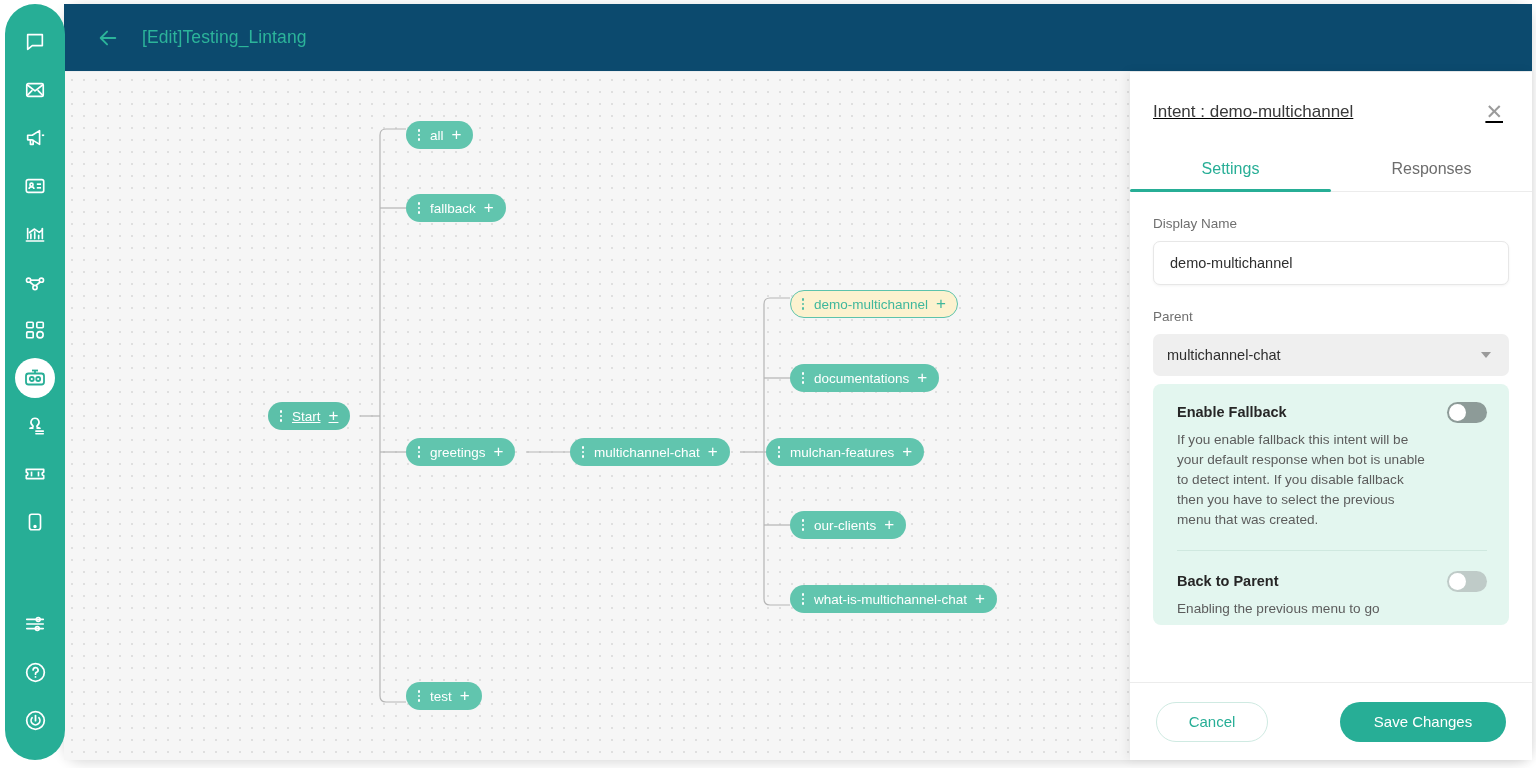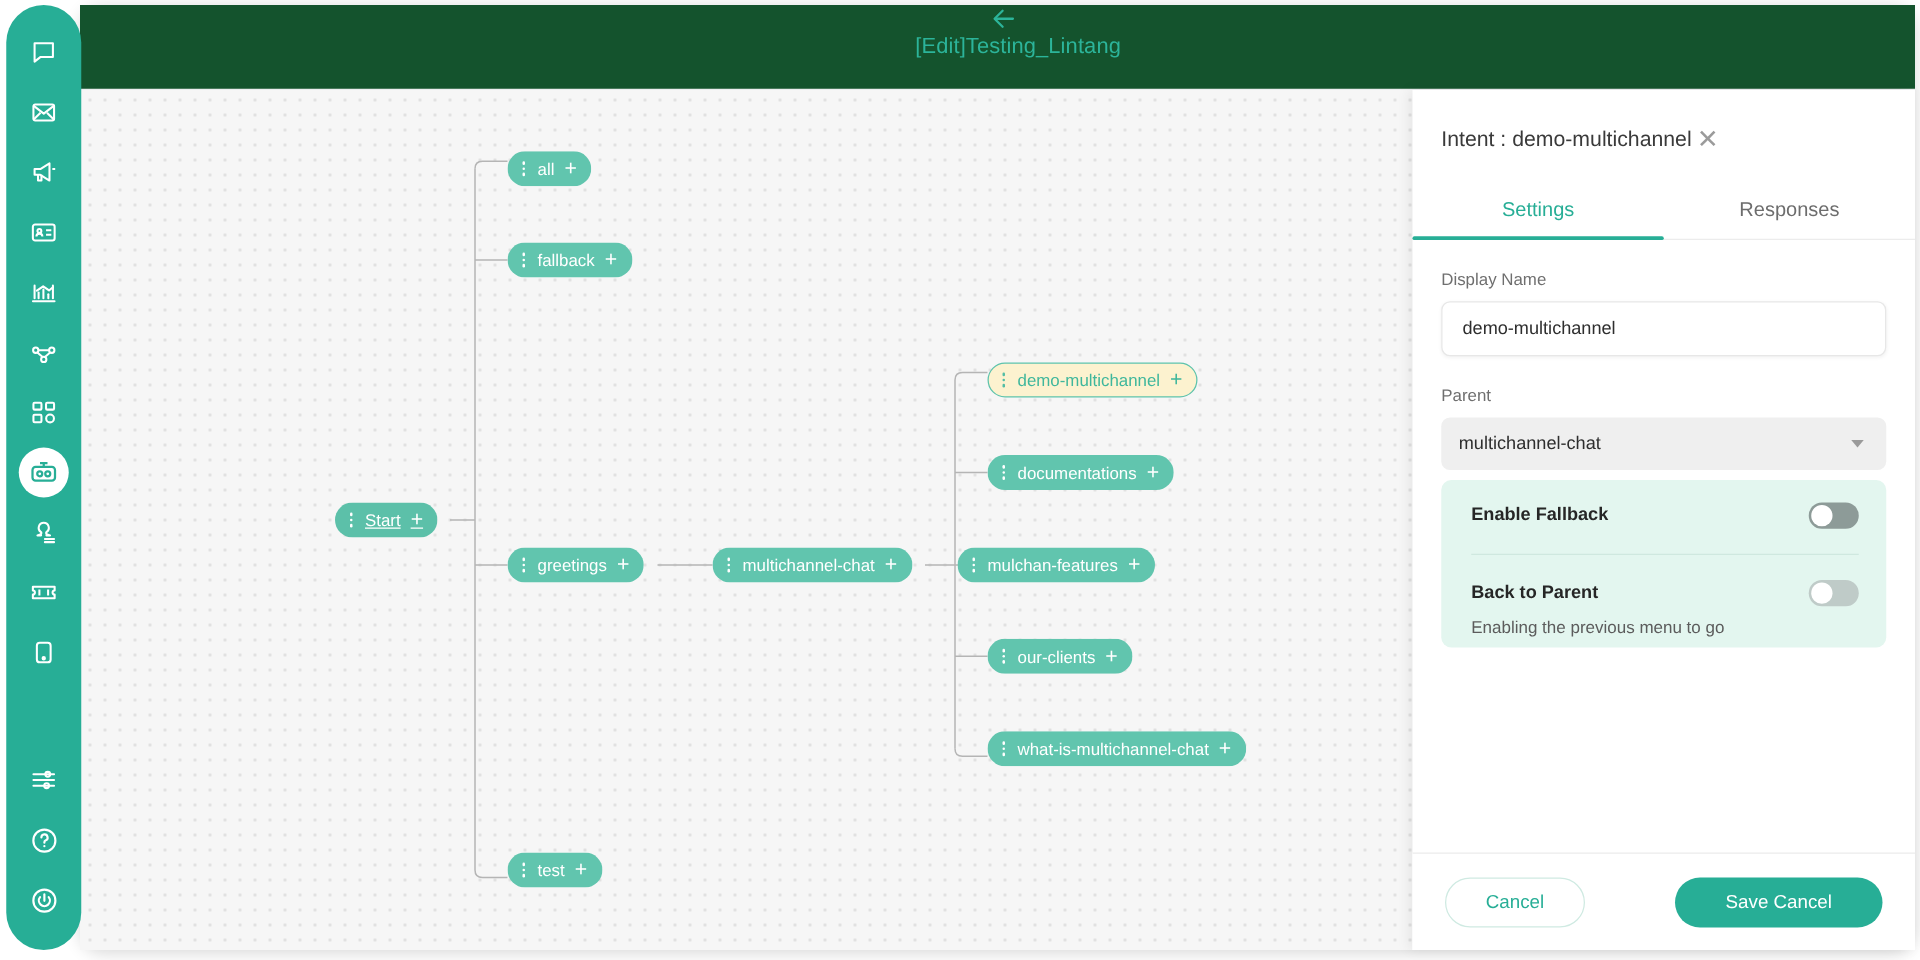--- a/index.html
+++ b/index.html
@@ -41,26 +41,25 @@
   }
   .nav-icon svg { display: block; }
   .nav-icon.active { background: #ffffff; }
   .nav-icon.active svg { stroke: #27ae96; fill: none; }
   .nav-spacer { flex: 1 1 auto; }
 
   
   .header {
     position: absolute; left: 64px; top: 4px;
     width: 1468px; height: 68px;
-    background: #14532d;
+    background: #0c4a6e;
     border-bottom: 1px solid #eceef0;
     display: flex; align-items: center;
     padding-left: 33px;
     z-index: 10;
-    flex-direction: column;
   }
   .back-arrow { cursor: pointer; margin-right: 23px; display:flex; }
   .page-title {
     font-size: 17.5px; color: #2cb49a; letter-spacing: .1px;
   }
 
   
   .canvas {
     position: absolute; left: 64px; top: 72px;
     width: 1468px; height: 688px;
@@ -117,22 +116,23 @@
   
   .panel {
     position: absolute; left: 1130px; top: 72px;
     width: 402px; height: 688px;
     background: #ffffff;
     box-shadow: -3px 0 10px rgba(0,0,0,0.07);
     z-index: 15;
     display: flex; flex-direction: column;
   }
   .panel-head {
-    display: flex; align-items: center; justify-content: flex-start;
+    display: flex; align-items: center; justify-content: space-between;
     padding: 27px 25px 0 23px;
+    text-decoration: underline;
   }
   .panel-title { font-size: 17px; color: #3a3a3a; }
   .close-x { cursor: pointer; color: #9b9b9b; font-size: 21px; line-height: 1; padding: 2px 4px; }
 
   .tabs { display: flex; margin-top: 26px; border-bottom: 1px solid #ececec; }
   .tab {
     flex: 1; text-align: center; padding: 10px 0 13px;
     font-size: 16px; color: #6d6d6d; cursor: pointer;
     position: relative;
   }
@@ -487,32 +487,33 @@
         <span class="caret"></span>
       </div>
 
       <div class="toggle-card">
         <div class="toggle-row">
           <span class="toggle-title">Enable Fallback</span>
           <span class="switch">
               <i></i>
             </span>
         </div>
+        <div class="toggle-desc">If you enable fallback this intent will be your default response when bot is unable to detect intent. If you disable fallback then you have to select the previous menu that was created.</div>
 
         <div class="card-divider"></div>
 
         <div class="toggle-row" style="margin-top:20px">
           <span class="toggle-title">Back to Parent</span>
           <span class="switch light">
               <i></i>
             </span>
         </div>
         <div class="toggle-desc">Enabling the previous menu to go</div>
       </div>
     </div>
 
     <div class="panel-footer">
       <div class="btn btn-cancel">Cancel</div>
-      <div class="btn btn-save">Save Cancel</div>
+      <div class="btn btn-save">Save Changes</div>
     </div>
   </div>
 
 </div>
 
 </body></html>

